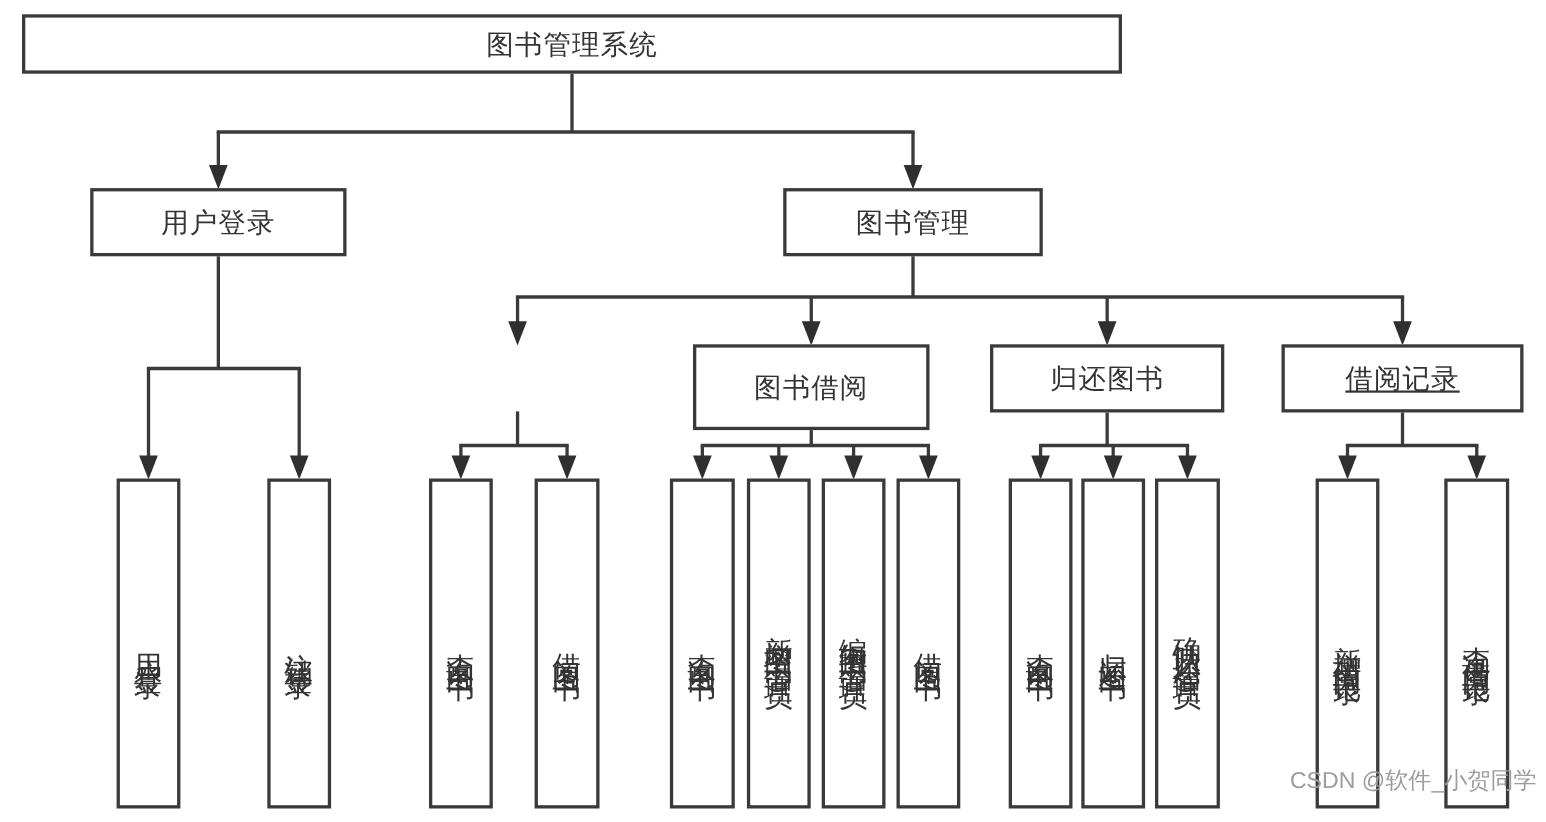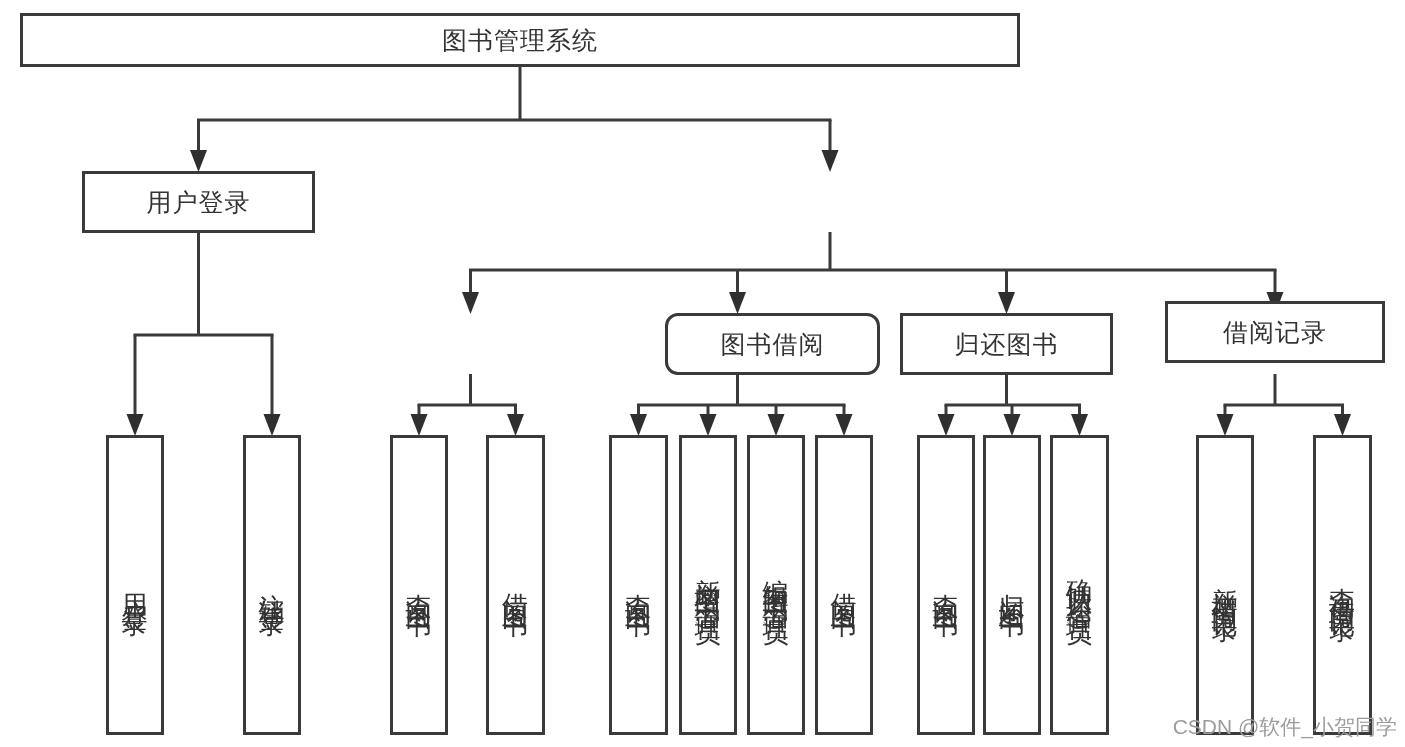--- a/index.html
+++ b/index.html
@@ -41,21 +41,21 @@
   .node.v span {
     writing-mode: vertical-rl;
     text-orientation: mixed;
     font-size: 26px;
     letter-spacing: 6px;
     line-height: 1;
   }
   .watermark {
     position: absolute;
     right: 8px;
-    bottom: 6px;
+    bottom: 24px;
     font-size: 21px;
     color: var(--wm, #9c9c9c);
     z-index: 3;
     white-space: nowrap;
     margin-top: 30px;
   }
 </style>
 </head>
 <body>
 
@@ -114,27 +114,30 @@
       <line x1="1342.5" y1="405" x2="1342.5" y2="417" stroke="#3a3a3a" stroke-width="3"></line>
       <polygon points="1334,414 1351,414 1342.5,436" fill="#2f2f2f"></polygon>
     </svg>
 
   <div class="node h" style="left: 20px; top: 13px; width: 1000px; height: 54px;">
       <span>图书管理系统</span>
     </div>
     <div class="node h" style="left: 82px; top: 171px; width: 233px; height: 62px;">
       <span>用户登录</span>
     </div>
-    <div class="node h" style="left: 665px; top: 313px; width: 215px; height: 62px; border-radius: 13px;">
+    <div class="node h" style="left: 712px; top: 171px; width: 236px; height: 62px;">
+      <span>图书管理</span>
+    </div>
+    <div class="node h" style="left: 630px; top: 313px; width: 215px; height: 78px;">
       <span>图书借阅</span>
     </div>
     <div class="node h" style="left: 900px; top: 313px; width: 213px; height: 62px;">
       <span>归还图书</span>
     </div>
-    <div class="node h" style="left: 1165px; top: 301px; width: 220px; height: 62px;">
+    <div class="node h" style="left: 1165px; top: 313px; width: 220px; height: 62px; text-decoration: underline;">
       <span>借阅记录</span>
     </div>
     <div class="node v" style="left: 106px; top: 435px; width: 58px; height: 300px;">
       <span>用户登录</span>
     </div>
     <div class="node v" style="left: 243px; top: 435px; width: 58px; height: 300px;">
       <span>注销登录</span>
     </div>
     <div class="node v" style="left: 390px; top: 435px; width: 58px; height: 300px;">
       <span>查询图书</span>

